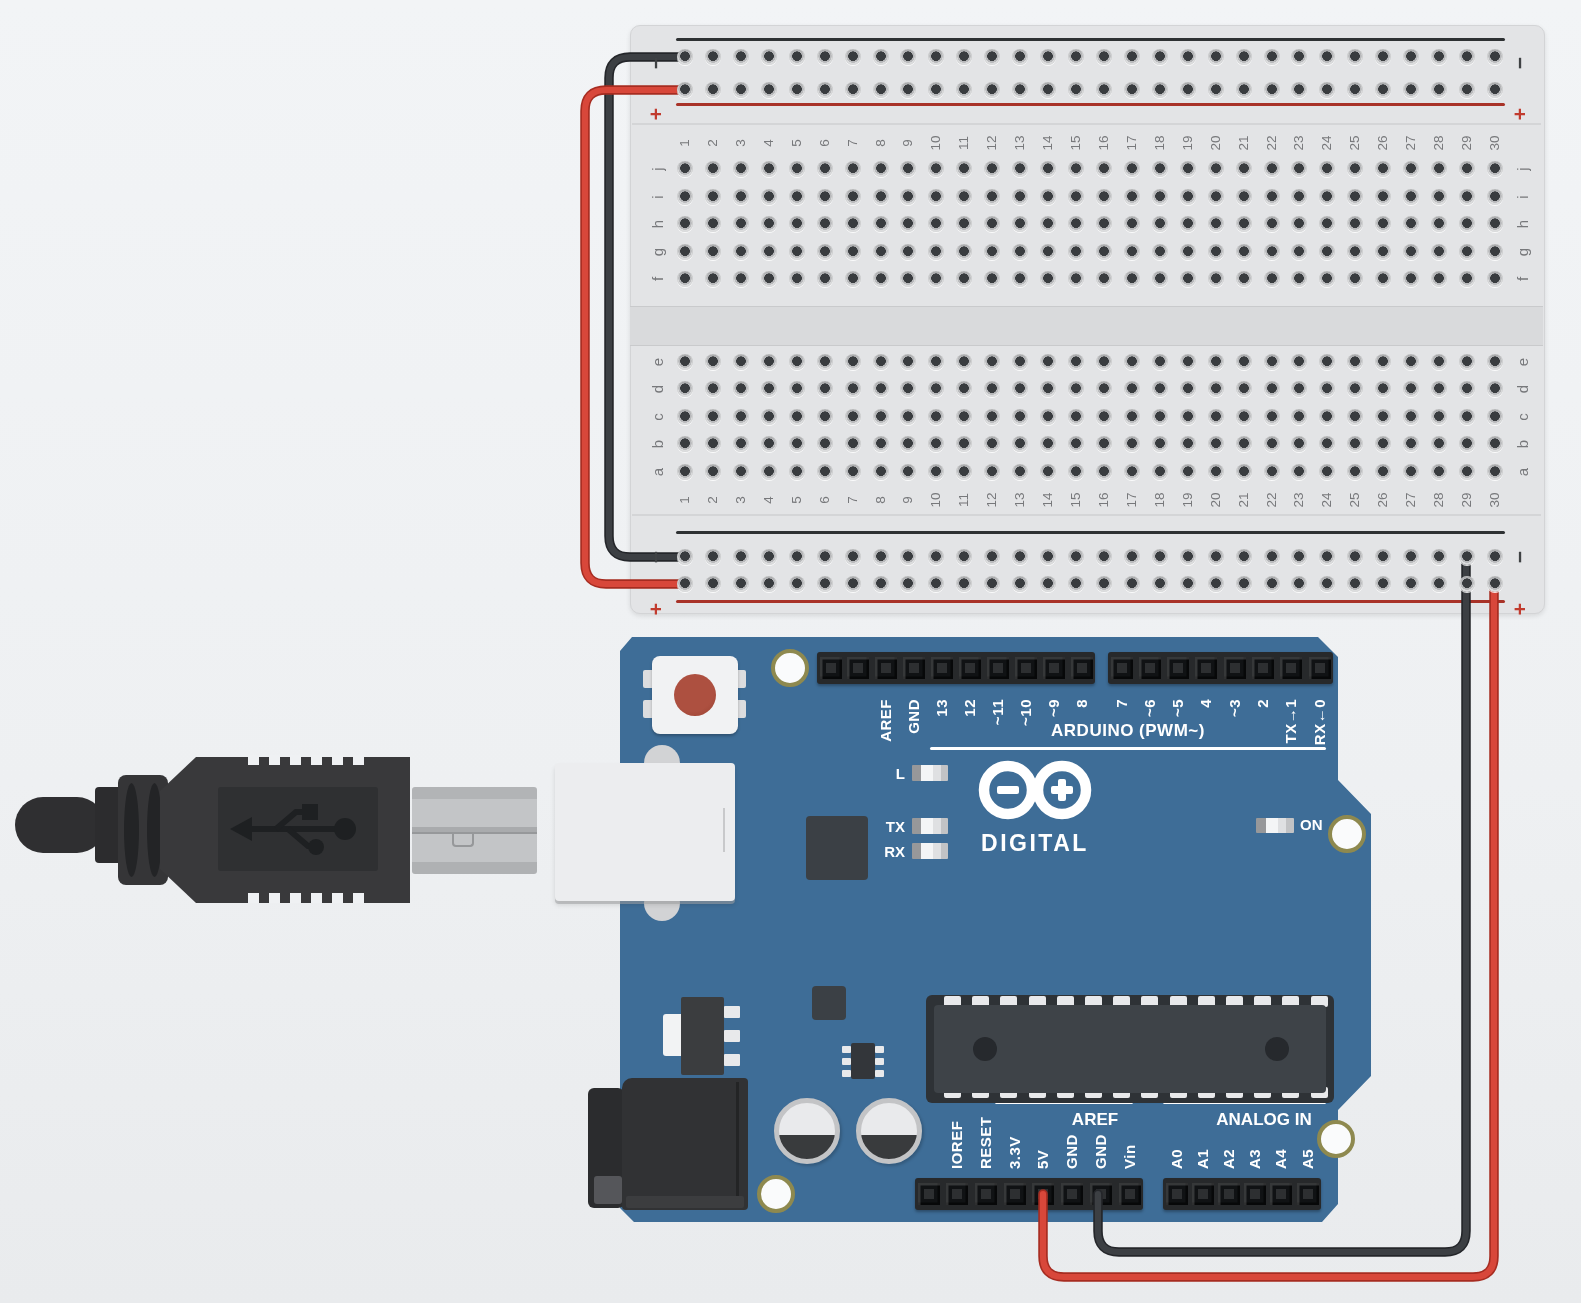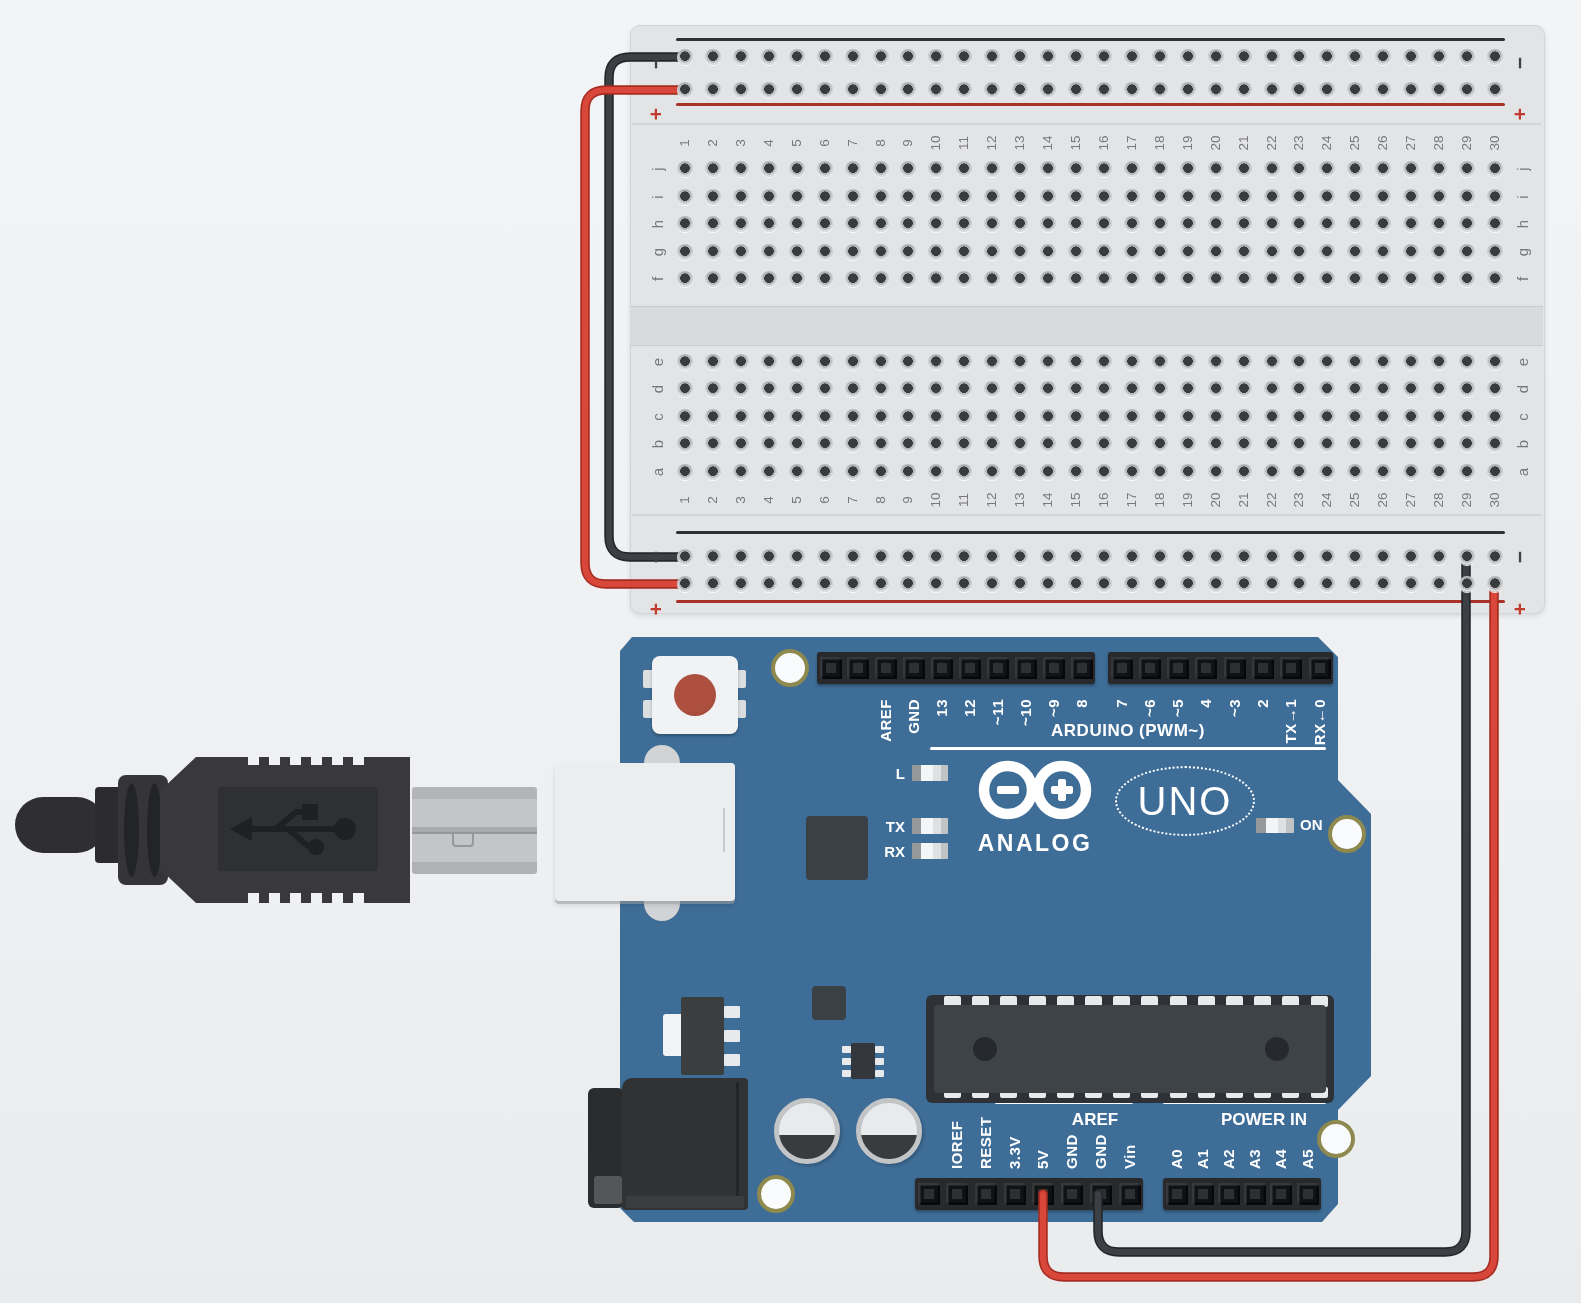--- a/index.html
+++ b/index.html
@@ -188,42 +188,39 @@
       <div class="pin" style="left: 133.5px; top: 5px;">
         <i></i>
       </div>
     </div>
 
   <div class="abs white-text" style="left:997px;top:721px;width:262px;font-size:17px;text-align:center;letter-spacing:0.5px;">ARDUINO (PWM~)</div>
   <div class="abs underline" style="left:930px;top:747px;width:396px;"></div>
   <div class="abs underline" style="left:995px;top:1101px;width:138px;"></div>
   <div class="abs white-text" style="left:1035px;top:1110px;width:120px;font-size:17px;text-align:center;">AREF</div>
   <div class="abs underline" style="left:1163px;top:1101px;width:163px;"></div>
-  <div class="abs white-text" style="left:1194px;top:1110px;width:140px;font-size:17px;text-align:center;">POWER IN</div>
+  <div class="abs white-text" style="left:1194px;top:1110px;width:140px;font-size:17px;text-align:center;">ANALOG IN</div>
 
   <div class="abs white-text" style="left:855px;top:765px;width:50px;font-size:15px;text-align:right;">L</div>
   <div class="abs led" style="left:912px;top:765px;width:36px;height:16px;"></div>
   <div class="abs white-text" style="left:858px;top:818px;width:47px;font-size:15px;text-align:right;">TX</div>
   <div class="abs led" style="left:912px;top:818px;width:36px;height:16px;"></div>
   <div class="abs white-text" style="left:858px;top:843px;width:47px;font-size:15px;text-align:right;">RX</div>
   <div class="abs led" style="left:912px;top:843px;width:36px;height:16px;"></div>
   <div class="abs led" style="left:1256px;top:818px;width:38px;height:15px;"></div>
   <div class="abs white-text" style="left:1300px;top:816px;width:40px;font-size:15px;">ON</div>
 
   <svg class="abs" style="left:965px;top:755px;" width="140" height="70">
     <circle cx="43" cy="35" r="24" fill="none" stroke="#ffffff" stroke-width="10.5"></circle>
     <circle cx="97" cy="35" r="24" fill="none" stroke="#ffffff" stroke-width="10.5"></circle>
     <rect x="32" y="31" width="22" height="8" rx="2" fill="#ffffff"></rect>
     <rect x="86" y="31" width="22" height="8" rx="2" fill="#ffffff"></rect>
     <rect x="93" y="24" width="8" height="22" rx="2" fill="#ffffff"></rect>
   </svg>
-  <div class="abs white-text" style="left:952px;top:830px;width:166px;font-size:23px;text-align:center;letter-spacing:2.5px;">ANALOG</div>
-  <div class="abs" style="left:1115px;top:766px;width:136px;height:66px;border:2.5px dotted #fff;border-radius:50%;display:flex;align-items:center;justify-content:center;color:#fff;font-size:40px;letter-spacing:2px;">
-      <span>UNO</span>
-    </div>
+  <div class="abs white-text" style="left:952px;top:830px;width:166px;font-size:23px;text-align:center;letter-spacing:2.5px;">DIGITAL</div>
 
 
   <div class="abs chip" style="left:806px;top:816px;width:62px;height:64px;"></div>
   <div class="abs chip" style="left:812px;top:986px;width:34px;height:34px;"></div>
 
   <div class="abs" style="left:851px;top:1043px;width:24px;height:36px;background:#33363a;border-radius:2px;"></div>
   <div class="abs nub" style="left:842px;top:1046px;width:9px;height:7px;"></div>
   <div class="abs nub" style="left:842px;top:1058px;width:9px;height:7px;"></div>
   <div class="abs nub" style="left:842px;top:1070px;width:9px;height:7px;"></div>
   <div class="abs nub" style="left:875px;top:1046px;width:9px;height:7px;"></div>

